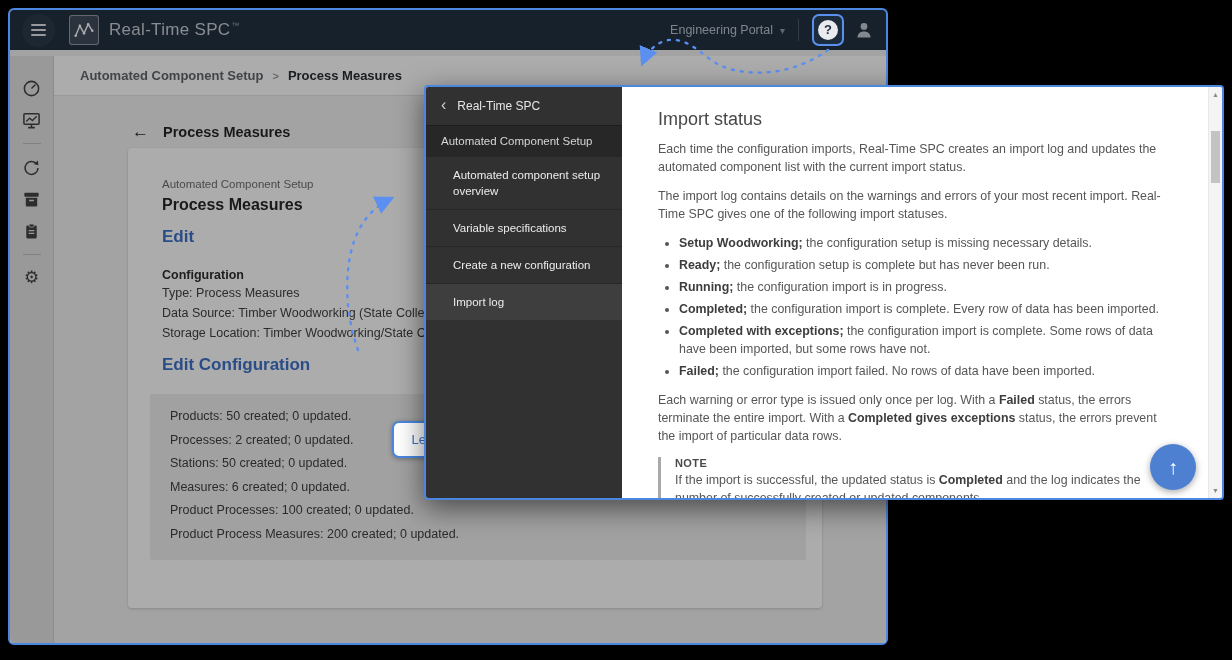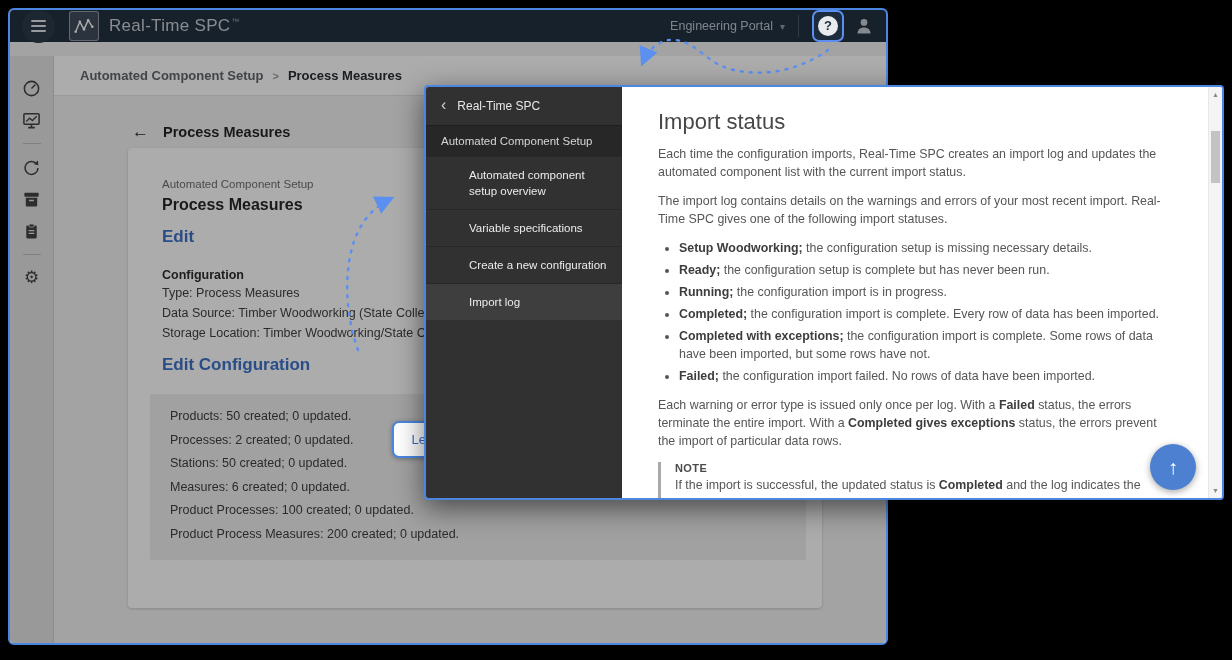--- a/index.html
+++ b/index.html
@@ -13,21 +13,21 @@
   
   .app-window{
     position:absolute;left:8px;top:8px;width:876px;height:633px;
     border:2px solid var(--accent-blue,#4b87e0);border-radius:6px;
     background:#f2f2f2;overflow:hidden;
   }
   .scrim{position:absolute;inset:0;background:rgba(12,12,12,.34);z-index:50;}
 
   
   .navbar{
-    position:absolute;top:0;left:0;right:0;height:32px;
+    position:absolute;top:0;left:0;right:0;height:40px;
     background:var(--navbar-bg,#1d2c3d);display:flex;align-items:center;padding:0 12px;box-sizing:border-box;
   }
   .hamburger{width:33px;height:33px;border-radius:50%;background:#273645;display:flex;flex-direction:column;justify-content:center;align-items:center;gap:3px;cursor:pointer;flex:0 0 auto;}
   .hamburger .bar{width:15px;height:2px;background:#dfe3e8;border-radius:1px;}
   .logo-box{width:28px;height:28px;margin-left:14px;border:1px solid rgba(255,255,255,.45);background:rgba(255,255,255,.14);border-radius:3px;display:flex;align-items:center;justify-content:center;flex:0 0 auto;}
   .brand{margin-left:10px;font-size:17px;color:#c9ced5;letter-spacing:.3px;white-space:nowrap;}
   .brand .tm{font-size:8px;color:#97a1ac;vertical-align:super;margin-left:1px;}
   .nav-spacer{flex:1;}
   .portal{display:flex;align-items:center;gap:7px;color:#b9c3ce;font-size:12.5px;cursor:pointer;white-space:nowrap;}
   .portal .chev{font-size:10px;color:#8e99a5;}
@@ -94,25 +94,25 @@
   
   .help-panel{
     position:absolute;left:424px;top:85px;width:800px;height:415px;background:#fff;
     border:2px solid var(--accent-blue,#4b87e0);border-radius:4px;z-index:100;
     box-shadow:0 8px 28px rgba(0,0,0,.55);box-sizing:border-box;overflow:hidden;
   }
   .hp-sidebar{position:absolute;left:0;top:0;bottom:0;width:196px;background:var(--help-sidebar-bg,#313131);color:#e6e6e6;}
   .hp-head{height:38px;display:flex;align-items:center;padding-left:15px;gap:11px;font-size:12px;cursor:pointer;}
   .hp-chev{font-size:16px;color:#cfcfcf;line-height:1;margin-top:-2px;}
   .hp-section{height:31px;display:flex;align-items:center;background:#272727;padding-left:15px;color:#d5d5d5;font-size:11.5px;border-top:1px solid #1f1f1f;box-sizing:border-box;}
-  .hp-item{padding:10px 12px 10px 43px;color:#ececec;font-size:11.5px;line-height:1.4;border-top:1px solid #272727;cursor:pointer;}
+  .hp-item{padding:10px 12px 10px 27px;color:#ececec;font-size:11.5px;line-height:1.4;border-top:1px solid #272727;cursor:pointer;}
   .hp-item.selected{background:#3e3e3e;}
 
   .hp-content{position:absolute;left:196px;top:0;right:14px;bottom:0;padding:22px 44px 0 36px;box-sizing:border-box;overflow:hidden;}
-  .hp-content h1{font-size:22px;font-weight:400;color:#474747;margin:0 0 11px;}
+  .hp-content h1{font-size:18px;font-weight:400;color:#474747;margin:0 0 11px;}
   .hp-content p,.hp-content li{font-size:12.4px;color:#565656;line-height:1.45;}
   .hp-content p{margin:0 0 11px;}
   .hp-content b{color:#3d3d3d;}
   .hp-content ul{margin:0 0 11px 4px;padding-left:17px;}
   .hp-content li{margin-bottom:4px;}
   .note{border-left:3px solid #a9a9a9;padding-left:14px;margin-top:8px;}
   .note-label{font-size:11px;font-weight:700;color:#4a4a4a;letter-spacing:.4px;margin-bottom:3px;}
   .note-text{font-size:12.4px;color:#565656;line-height:1.45;}
 
   .hp-scrollbar{position:absolute;right:0;top:0;bottom:0;width:14px;background:#f4f4f4;border-left:1px solid #e8e8e8;box-sizing:border-box;}

